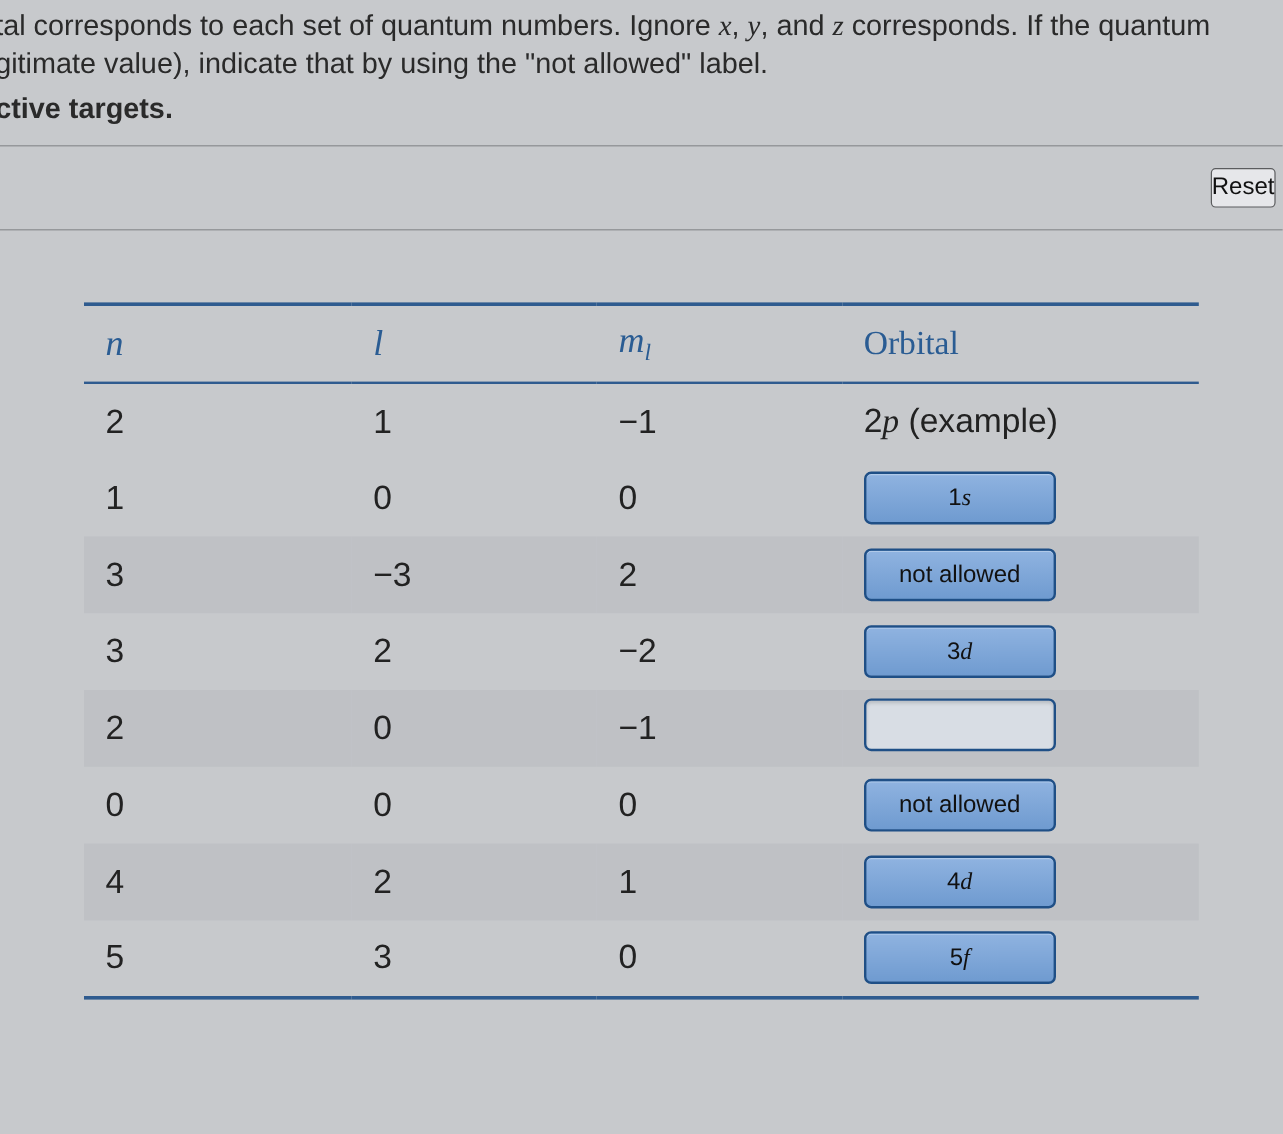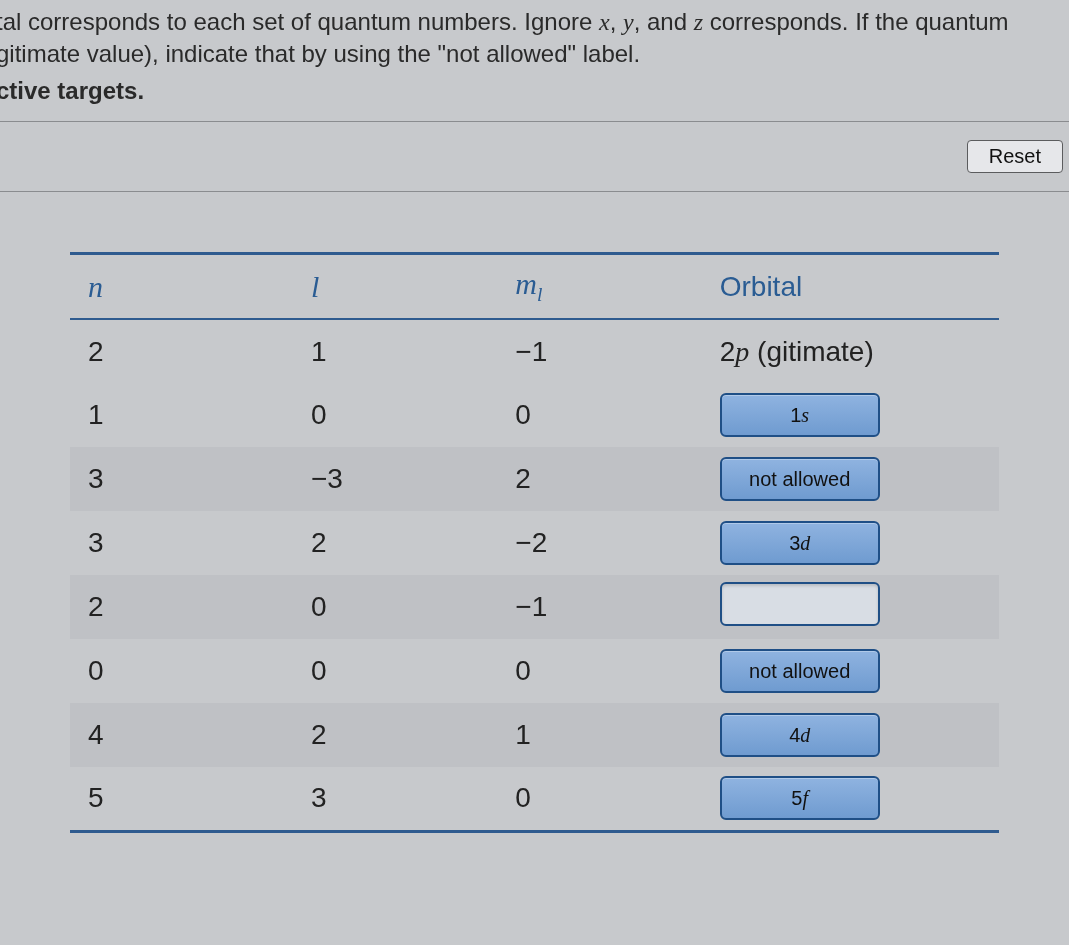--- a/index.html
+++ b/index.html
@@ -29,21 +29,21 @@
   .toolbar {
     display: flex;
     justify-content: flex-end;
     padding: 18px 6px 18px 0;
   }
   .reset-btn {
     background: #e6e7ea;
     border: 1px solid #5b5c5e;
     border-radius: 4px;
     font-size: 20px;
-    padding: 4px 21px;
+    padding: 4px 0;
     color: #111;
     cursor: pointer;
   }
   hr.divider2 {
     border: none;
     border-top: 1px solid #8a8c8f;
     margin: 0 0 60px 0;
   }
   .table-wrap {
     padding: 0 70px 0 70px;
@@ -60,21 +60,21 @@
     text-align: left;
     font-weight: normal;
     color: #2a5c93;
     font-family: "Times New Roman", serif;
     font-style: italic;
     font-size: 30px;
     padding: 12px 8px 12px 18px;
   }
   table.qtable th.orbital-head {
     font-style: normal;
-    font-family: Liberation Sans, sans-serif;
+    font-family: Liberation Serif, serif;
     color: #2a5c93;
     font-size: 28px;
   }
   table.qtable th .sub { font-size: 0.65em; font-style: italic; vertical-align: sub; }
   table.qtable tbody tr {
     height: 64px;
   }
   table.qtable tbody tr.shade {
     background: #bfc1c5;
   }
@@ -149,21 +149,21 @@
         <th class="orbital-head">Orbital</th>
       </tr>
     </thead>
     <tbody id="tbody">
       <tr>
         <td class="col-n">2</td>
         <td class="col-l">1</td>
         <td class="col-ml">−1</td>
         <td class="col-orb">
           <span class="example-text">
-            <span>2</span><span class="orb-it">p</span><span> (gitimate)</span>
+            <span>2</span><span class="orb-it">p</span><span> (example)</span>
           </span>
         </td>
       </tr>
     <tr>
           <td class="col-n">1</td>
           <td class="col-l">0</td>
           <td class="col-ml">0</td>
           <td class="col-orb"><div class="chip">
               <span>1</span>
               <span class="it">s</span>

